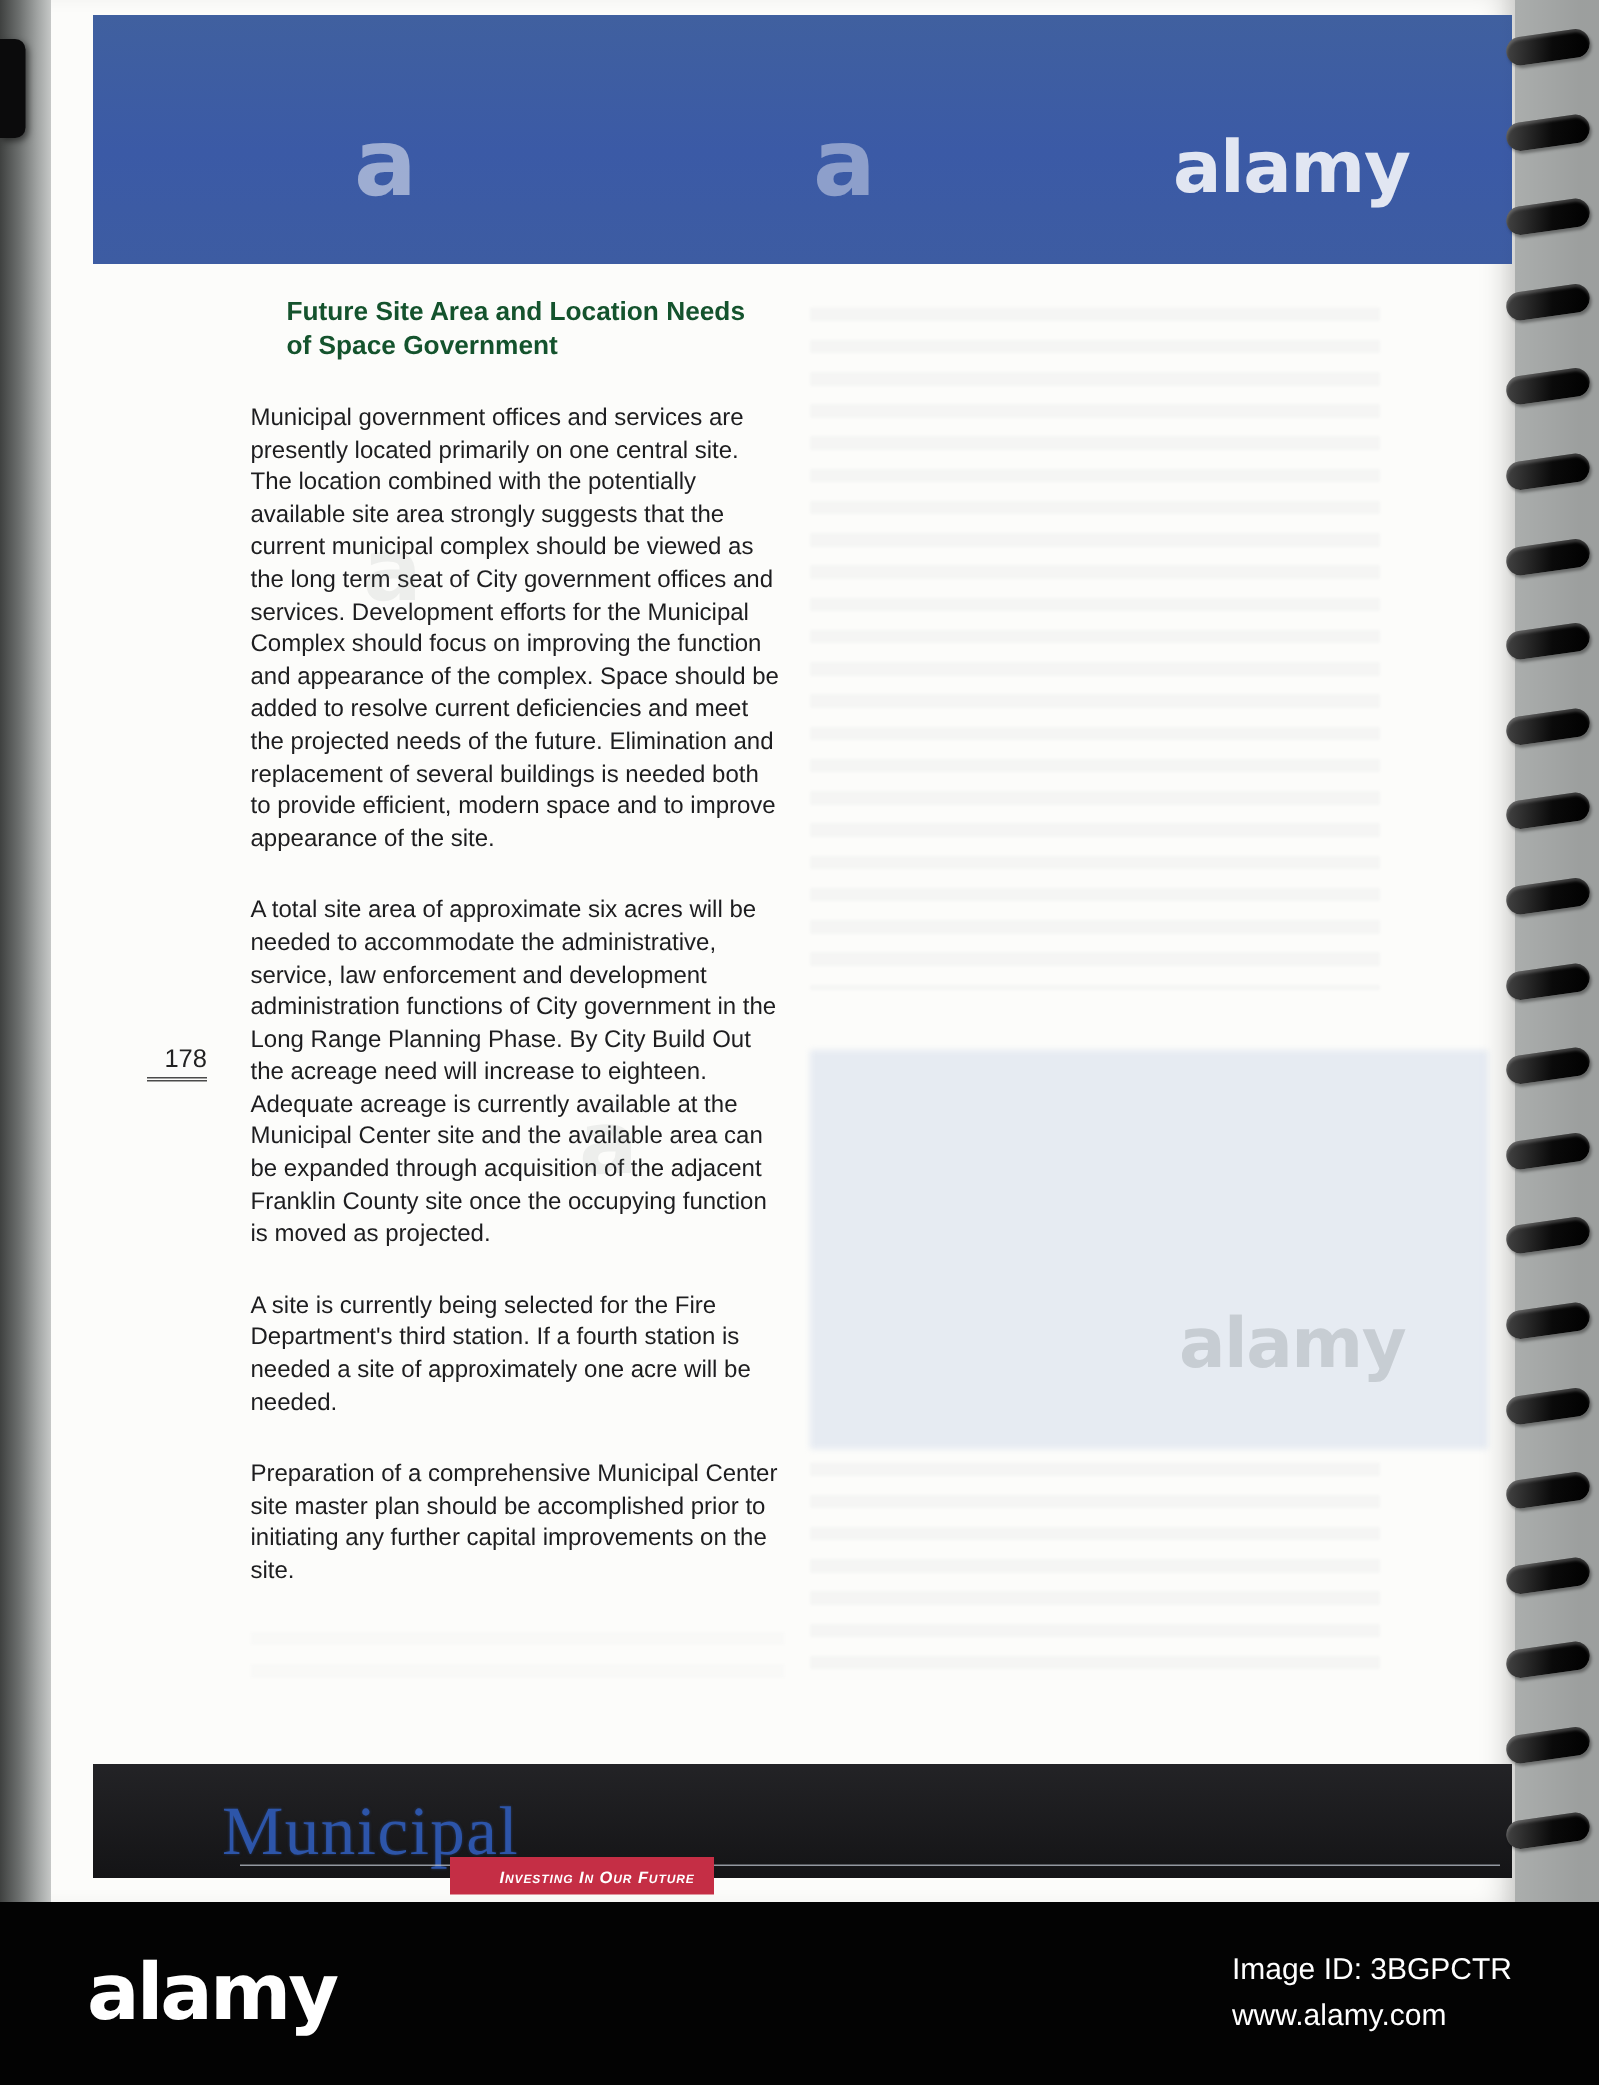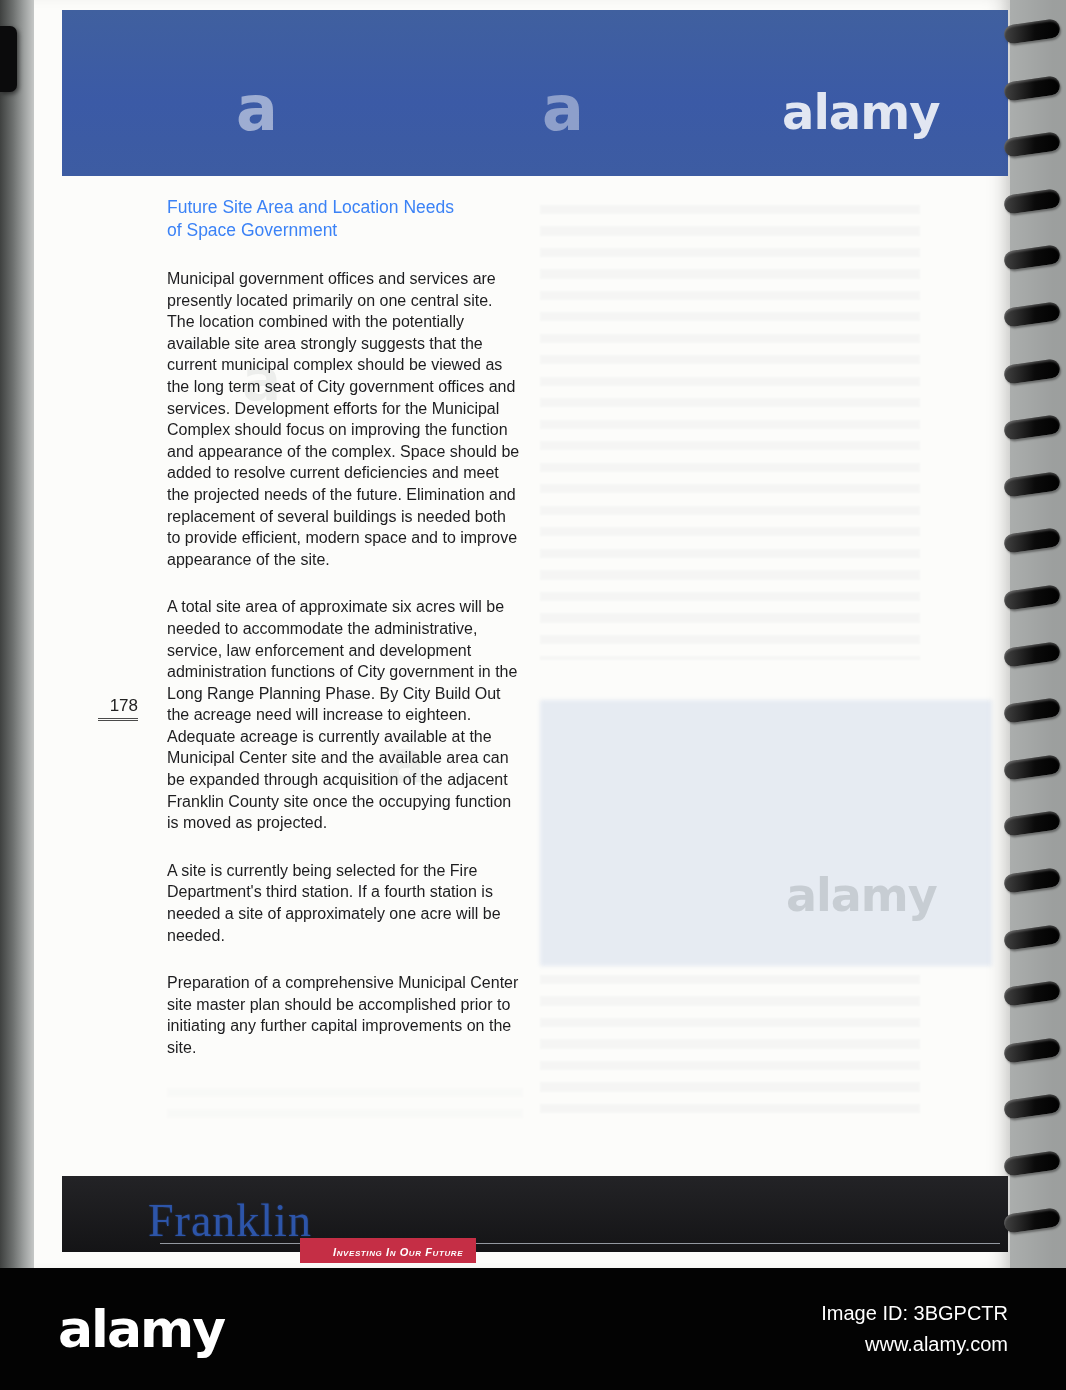--- a/index.html
+++ b/index.html
@@ -30,21 +30,21 @@
   }
 
   
   .header-band {
     position:absolute; left:28px; top:10px; width:946px; height:166px;
     background:linear-gradient(180deg,#40609f 0%,#3b5aa6 55%,#3d5ca2 100%);
   }
 
   
   .content { position:absolute; left:133px; top:196px; width:356px; color:#1d1d1f; }
-  .heading { font-size:17.5px; line-height:23px; font-weight:normal; color:#3b82f6; margin-bottom:26px; }
+  .heading { font-size:17.5px; line-height:23px; font-weight:bold; color:#14532d; margin-bottom:26px;margin-left:24px; }
   .content p { font-size:16px; line-height:21.6px; margin:0 0 26px 0; }
 
   
   .page-number {
     position:absolute; left:64px; top:696px; width:40px; text-align:right;
     font-size:17px; color:#222; padding-bottom:2px;
     border-bottom:3px double #4a4a4a;
   }
 
   
@@ -109,21 +109,21 @@
   .alamy-bar {
     position:absolute; left:0; top:1268px; width:1066px; height:122px;
     background:#030303; z-index:9;
     display:flex; align-items:center; justify-content:space-between;
     padding:0 58px;
   }
   .alamy-logo {
     font-family:"DejaVu Sans", sans-serif; font-weight:bold; font-size:52px;
     color:#fff; letter-spacing:-2px;
   }
-  .alamy-meta { text-align:right; color:#fff; font-size:20px; line-height:31px; }
+  .alamy-meta { text-align:left; color:#fff; font-size:20px; line-height:31px; }
 </style>
 </head>
 <body>
 
 <div class="scan">
 
   <div class="page">
 
     <div class="header-band"></div>
 
@@ -139,21 +139,21 @@
       </div>
       <p>Municipal government offices and services are presently located primarily on one central site. The location combined with the potentially available site area strongly suggests that the current municipal complex should be viewed as the long term seat of City government offices and services. Development efforts for the Municipal Complex should focus on improving the function and appearance of the complex. Space should be added to resolve current deficiencies and meet the projected needs of the future. Elimination and replacement of several buildings is needed both to provide efficient, modern space and to improve appearance of the site.</p>
       <p>A total site area of approximate six acres will be needed to accommodate the administrative, service, law enforcement and development administration functions of City government in the Long Range Planning Phase. By City Build Out the acreage need will increase to eighteen. Adequate acreage is currently available at the Municipal Center site and the available area can be expanded through acquisition of the adjacent Franklin County site once the occupying function is moved as projected.</p>
       <p>A site is currently being selected for the Fire Department's third station. If a fourth station is needed a site of approximately one acre will be needed.</p>
       <p>Preparation of a comprehensive Municipal Center site master plan should be accomplished prior to initiating any further capital improvements on the site.</p>
     </div>
 
     <div class="page-number">178</div>
 
     <div class="footer-band">
-      <div class="brand">Franklin</div>
+      <div class="brand">Municipal</div>
       <div class="brand-rule"></div>
       <div class="tagline-box">
         <span class="tagline">Investing In Our Future</span>
       </div>
     </div>
 
     <div class="wm wm-a-blue1">a</div>
     <div class="wm wm-a-blue2">a</div>
     <div class="wm wm-alamy-blue">alamy</div>
     <div class="wm wm-a-page1">a</div>

